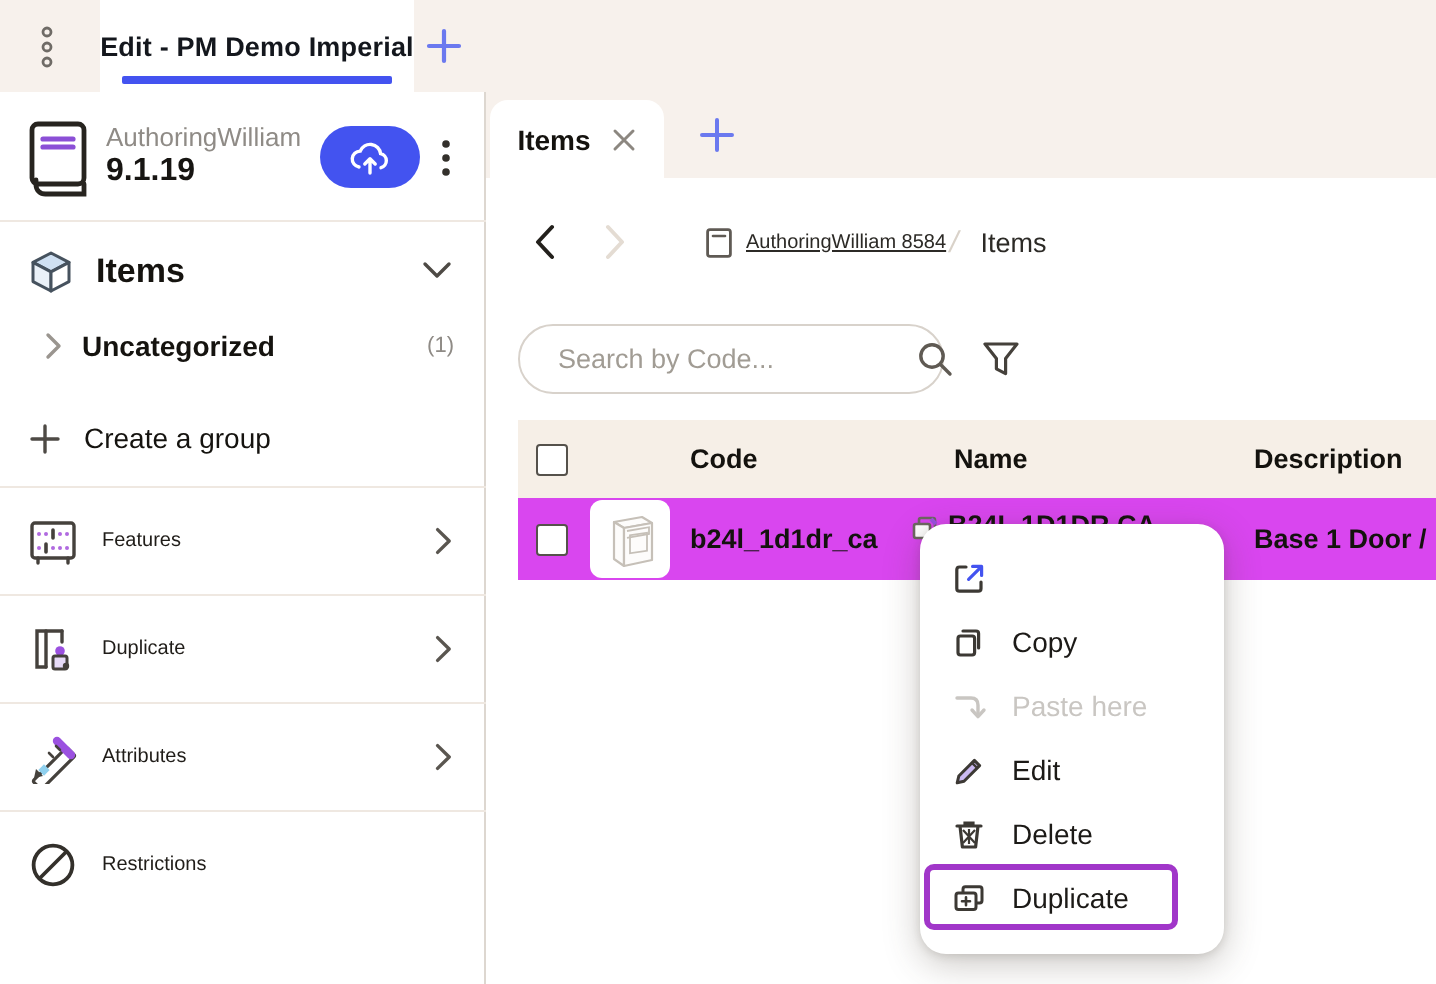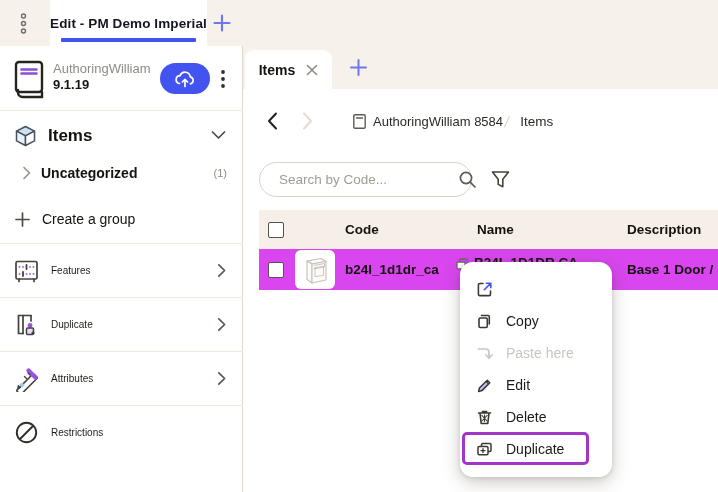--- a/index.html
+++ b/index.html
@@ -17,21 +17,21 @@
   .window-tab .underline{position:absolute;left:11px;right:11px;bottom:4px;height:4px;
               background:#4353f0;border-radius:1px;}
   .topbar-plus{position:absolute;left:212px;top:13px;cursor:pointer;}
 
   
   .sidebar{position:absolute;left:0;top:46px;width:243px;height:446px;background:#fff;
            border-right:1px solid #ddd7d0;box-sizing:border-box;}
   .profile{position:absolute;left:0;top:0;width:100%;height:64px;}
   .profile .book{position:absolute;left:12px;top:13px;}
   .profile .pname{position:absolute;left:53px;top:15px;font-size:13px;color:#8f8b86;}
-  .profile .pver{position:absolute;left:53px;top:31px;font-size:13px;font-weight:700;color:#171512;}
+  .profile .pver{position:absolute;left:53px;top:31px;font-size:16px;font-weight:700;color:#171512;}
   .publish-btn{position:absolute;left:160px;top:17px;width:50px;height:31px;border-radius:16px;
                background:#4353f0;display:flex;align-items:center;justify-content:center;cursor:pointer;}
   .profile .kebab{position:absolute;left:220px;top:23px;cursor:pointer;}
   .sb-divider{position:absolute;left:0;width:243px;height:1px;background:#efe8e1;}
   .row-items{position:absolute;left:0;top:74px;width:100%;height:32px;display:flex;align-items:center;cursor:pointer;}
   .row-items .cube{margin-left:14px;}
   .row-items .lbl{margin-left:11px;font-size:17px;font-weight:800;color:#15130f;}
   .row-items .chev{position:absolute;right:16px;top:10px;}
   .row-uncat{position:absolute;left:0;top:112px;width:100%;height:30px;display:flex;align-items:center;cursor:pointer;}
   .row-uncat .chev{margin-left:22px;}
@@ -52,21 +52,21 @@
   .items-tab{position:absolute;left:2px;top:4px;width:87px;height:39px;background:#fff;
              border-radius:9px 9px 0 0;display:flex;align-items:center;justify-content:center;gap:11px;cursor:pointer;}
   .items-tab .lbl{font-size:14px;font-weight:700;color:#14120e;}
   .strip-plus{position:absolute;left:106px;top:12px;cursor:pointer;}
   .content{position:absolute;left:0;top:43px;width:475px;height:403px;background:#fff;}
 
   .breadcrumb{position:absolute;left:0;top:18px;width:100%;height:28px;display:flex;align-items:center;}
   .bc-back{margin-left:24px;cursor:pointer;}
   .bc-fwd{margin-left:24px;}
   .bc-book{margin-left:39px;}
-  .bc-cat{margin-left:6px;font-size:13px;color:#2c2a26;}
+  .bc-cat{margin-left:6px;font-size:10px;color:#2c2a26;text-decoration:underline;}
   .bc-sep{margin-left:2px;font-size:15px;color:#d9d2c9;transform:skewX(-12deg);}
   .bc-cur{margin-left:11px;font-size:13.5px;color:#2c2a26;}
 
   .searchrow{position:absolute;left:16px;top:72px;height:36px;display:flex;align-items:center;}
   .search-pill{width:213px;height:35px;border:1.5px solid #d8d2cb;border-radius:19px;background:#fff;
                display:flex;align-items:center;box-sizing:border-box;}
   .search-pill input{border:none;outline:none;background:transparent;flex:1;margin-left:17px;
                font-family:"Liberation Sans",sans-serif;font-size:13.5px;color:#3a3733;}
   .search-pill input::placeholder{color:#a19c94;}
   .search-pill .mag{margin-right:13px;cursor:pointer;}

